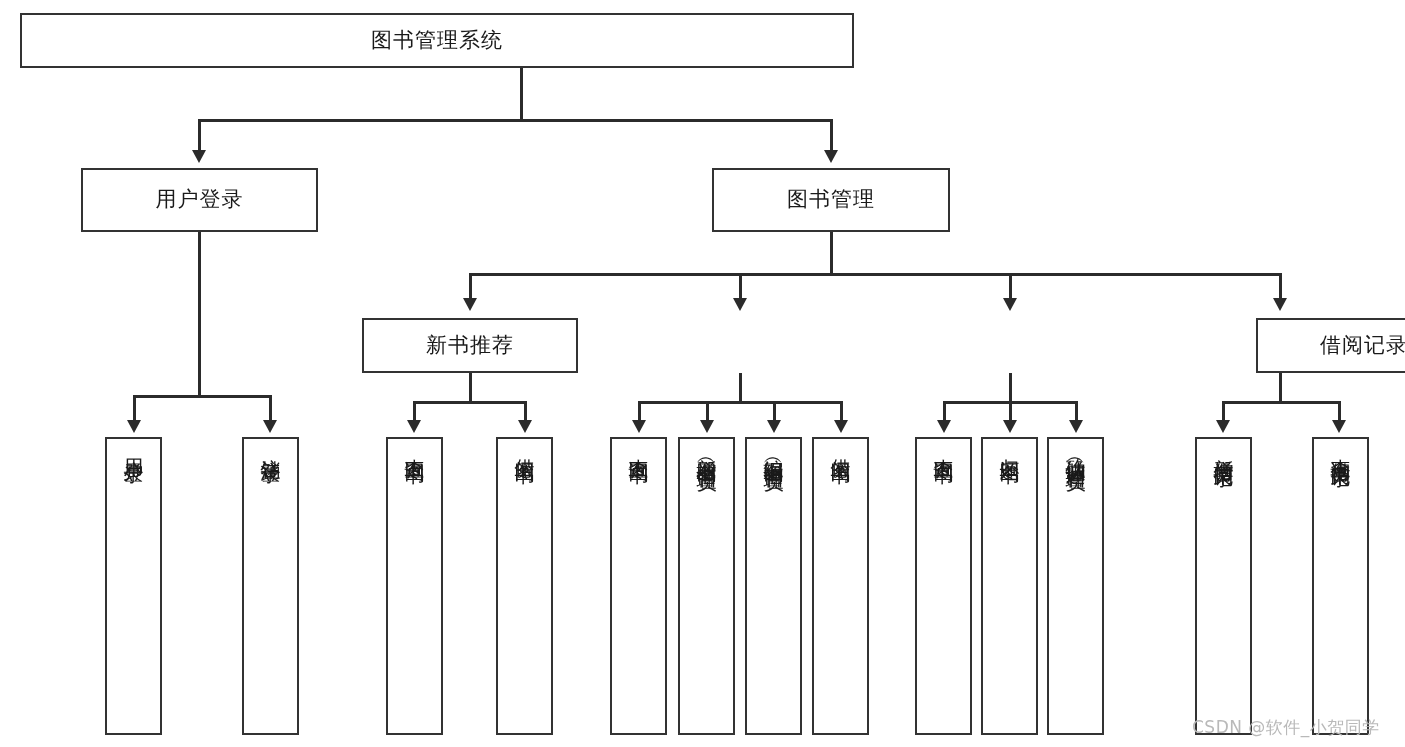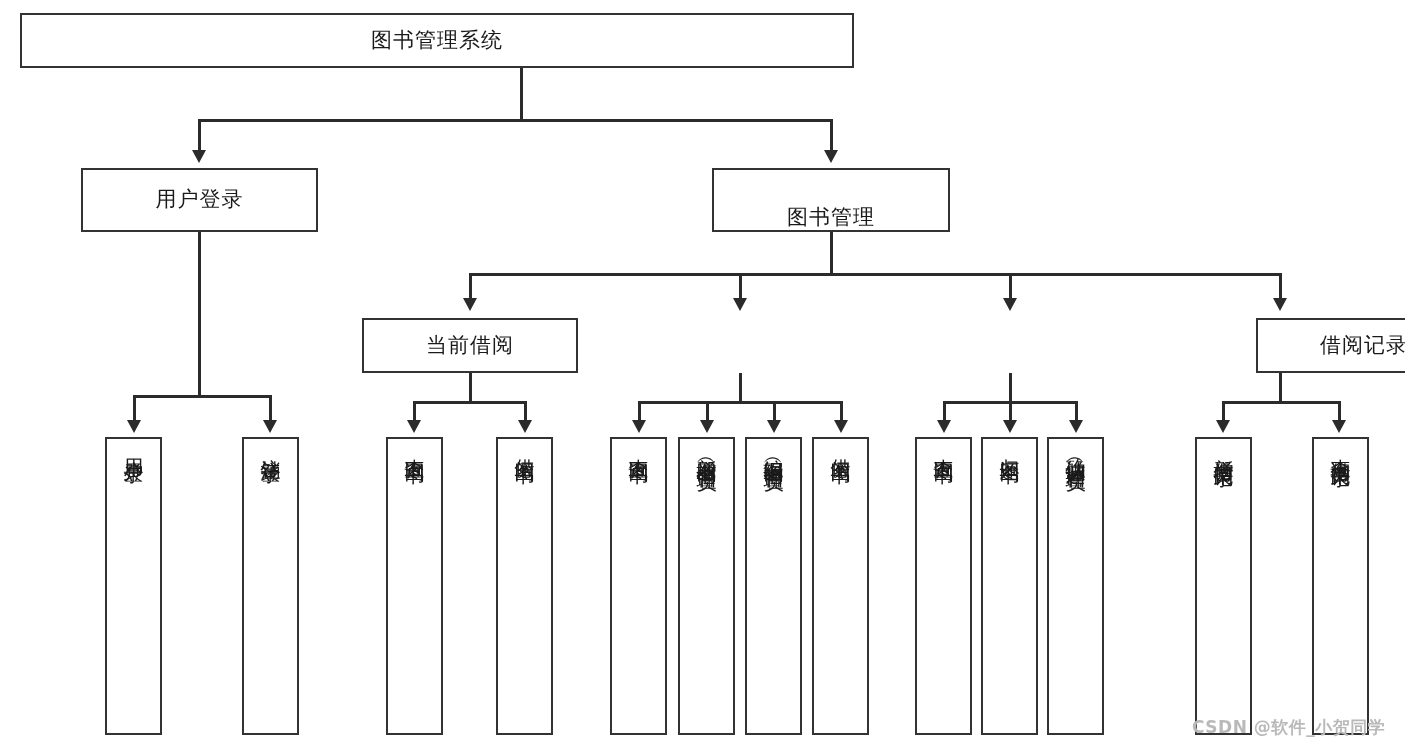--- a/index.html
+++ b/index.html
@@ -63,21 +63,20 @@
     border-top: 13px solid #2b2b2b;
   }
   
   .watermark {
     position: absolute;
     color: #b9b9b9;
     font-size: 17px;
     letter-spacing: 0.5px;
     white-space: nowrap;
     user-select: none;
-    font-weight: bold;
   }
 </style>
 </head>
 <body>
 
 <div id="canvas">
 
   <div class="node h" style="left:20px; top:13px; width:834px; height:55px;">
     <span>图书管理系统</span>
   </div>
@@ -87,21 +86,21 @@
   <div class="line hline" style="left:198px; top:119px; width:634px;"></div>
 
   <div class="line vline" style="left:198px; top:119px; height:34px;"></div>
   <div class="arrow" style="left:192px; top:150px;"></div>
   <div class="line vline" style="left:830px; top:119px; height:34px;"></div>
   <div class="arrow" style="left:824px; top:150px;"></div>
 
   <div class="node h" style="left:81px; top:168px; width:237px; height:64px;">
     <span>用户登录</span>
   </div>
-  <div class="node h" style="left:712px; top:168px; width:238px; height:64px;align-items:flex-end;">
+  <div class="node h" style="left:712px; top:168px; width:238px; height:64px;">
     <span>图书管理</span>
   </div>
 
   <div class="line vline" style="left:198px; top:232px; height:165px;"></div>
   <div class="line hline" style="left:133px; top:395px; width:138px;"></div>
   <div class="line vline" style="left:133px; top:395px; height:28px;"></div>
   <div class="arrow" style="left:127px; top:420px;"></div>
   <div class="line vline" style="left:269px; top:395px; height:28px;"></div>
   <div class="arrow" style="left:263px; top:420px;"></div>
 
@@ -117,21 +116,21 @@
   <div class="line vline" style="left:469px; top:273px; height:28px;"></div>
   <div class="arrow" style="left:463px; top:298px;"></div>
   <div class="line vline" style="left:739px; top:273px; height:28px;"></div>
   <div class="arrow" style="left:733px; top:298px;"></div>
   <div class="line vline" style="left:1009px; top:273px; height:28px;"></div>
   <div class="arrow" style="left:1003px; top:298px;"></div>
   <div class="line vline" style="left:1279px; top:273px; height:28px;"></div>
   <div class="arrow" style="left:1273px; top:298px;"></div>
 
   <div class="node h" style="left:362px; top:318px; width:216px; height:55px;">
-    <span>当前借阅</span>
+    <span>新书推荐</span>
   </div>
   <div class="node h" style="left:1220px; top:318px; width:216px; height:55px;margin-left:36px;">
     <span>借阅记录</span>
   </div>
 
   <div class="line vline" style="left:469px; top:373px; height:30px;"></div>
   <div class="line hline" style="left:413px; top:401px; width:113px;"></div>
   <div class="line vline" style="left:413px; top:401px; height:22px;"></div>
   <div class="arrow" style="left:407px; top:420px;"></div>
   <div class="line vline" style="left:524px; top:401px; height:22px;"></div>

